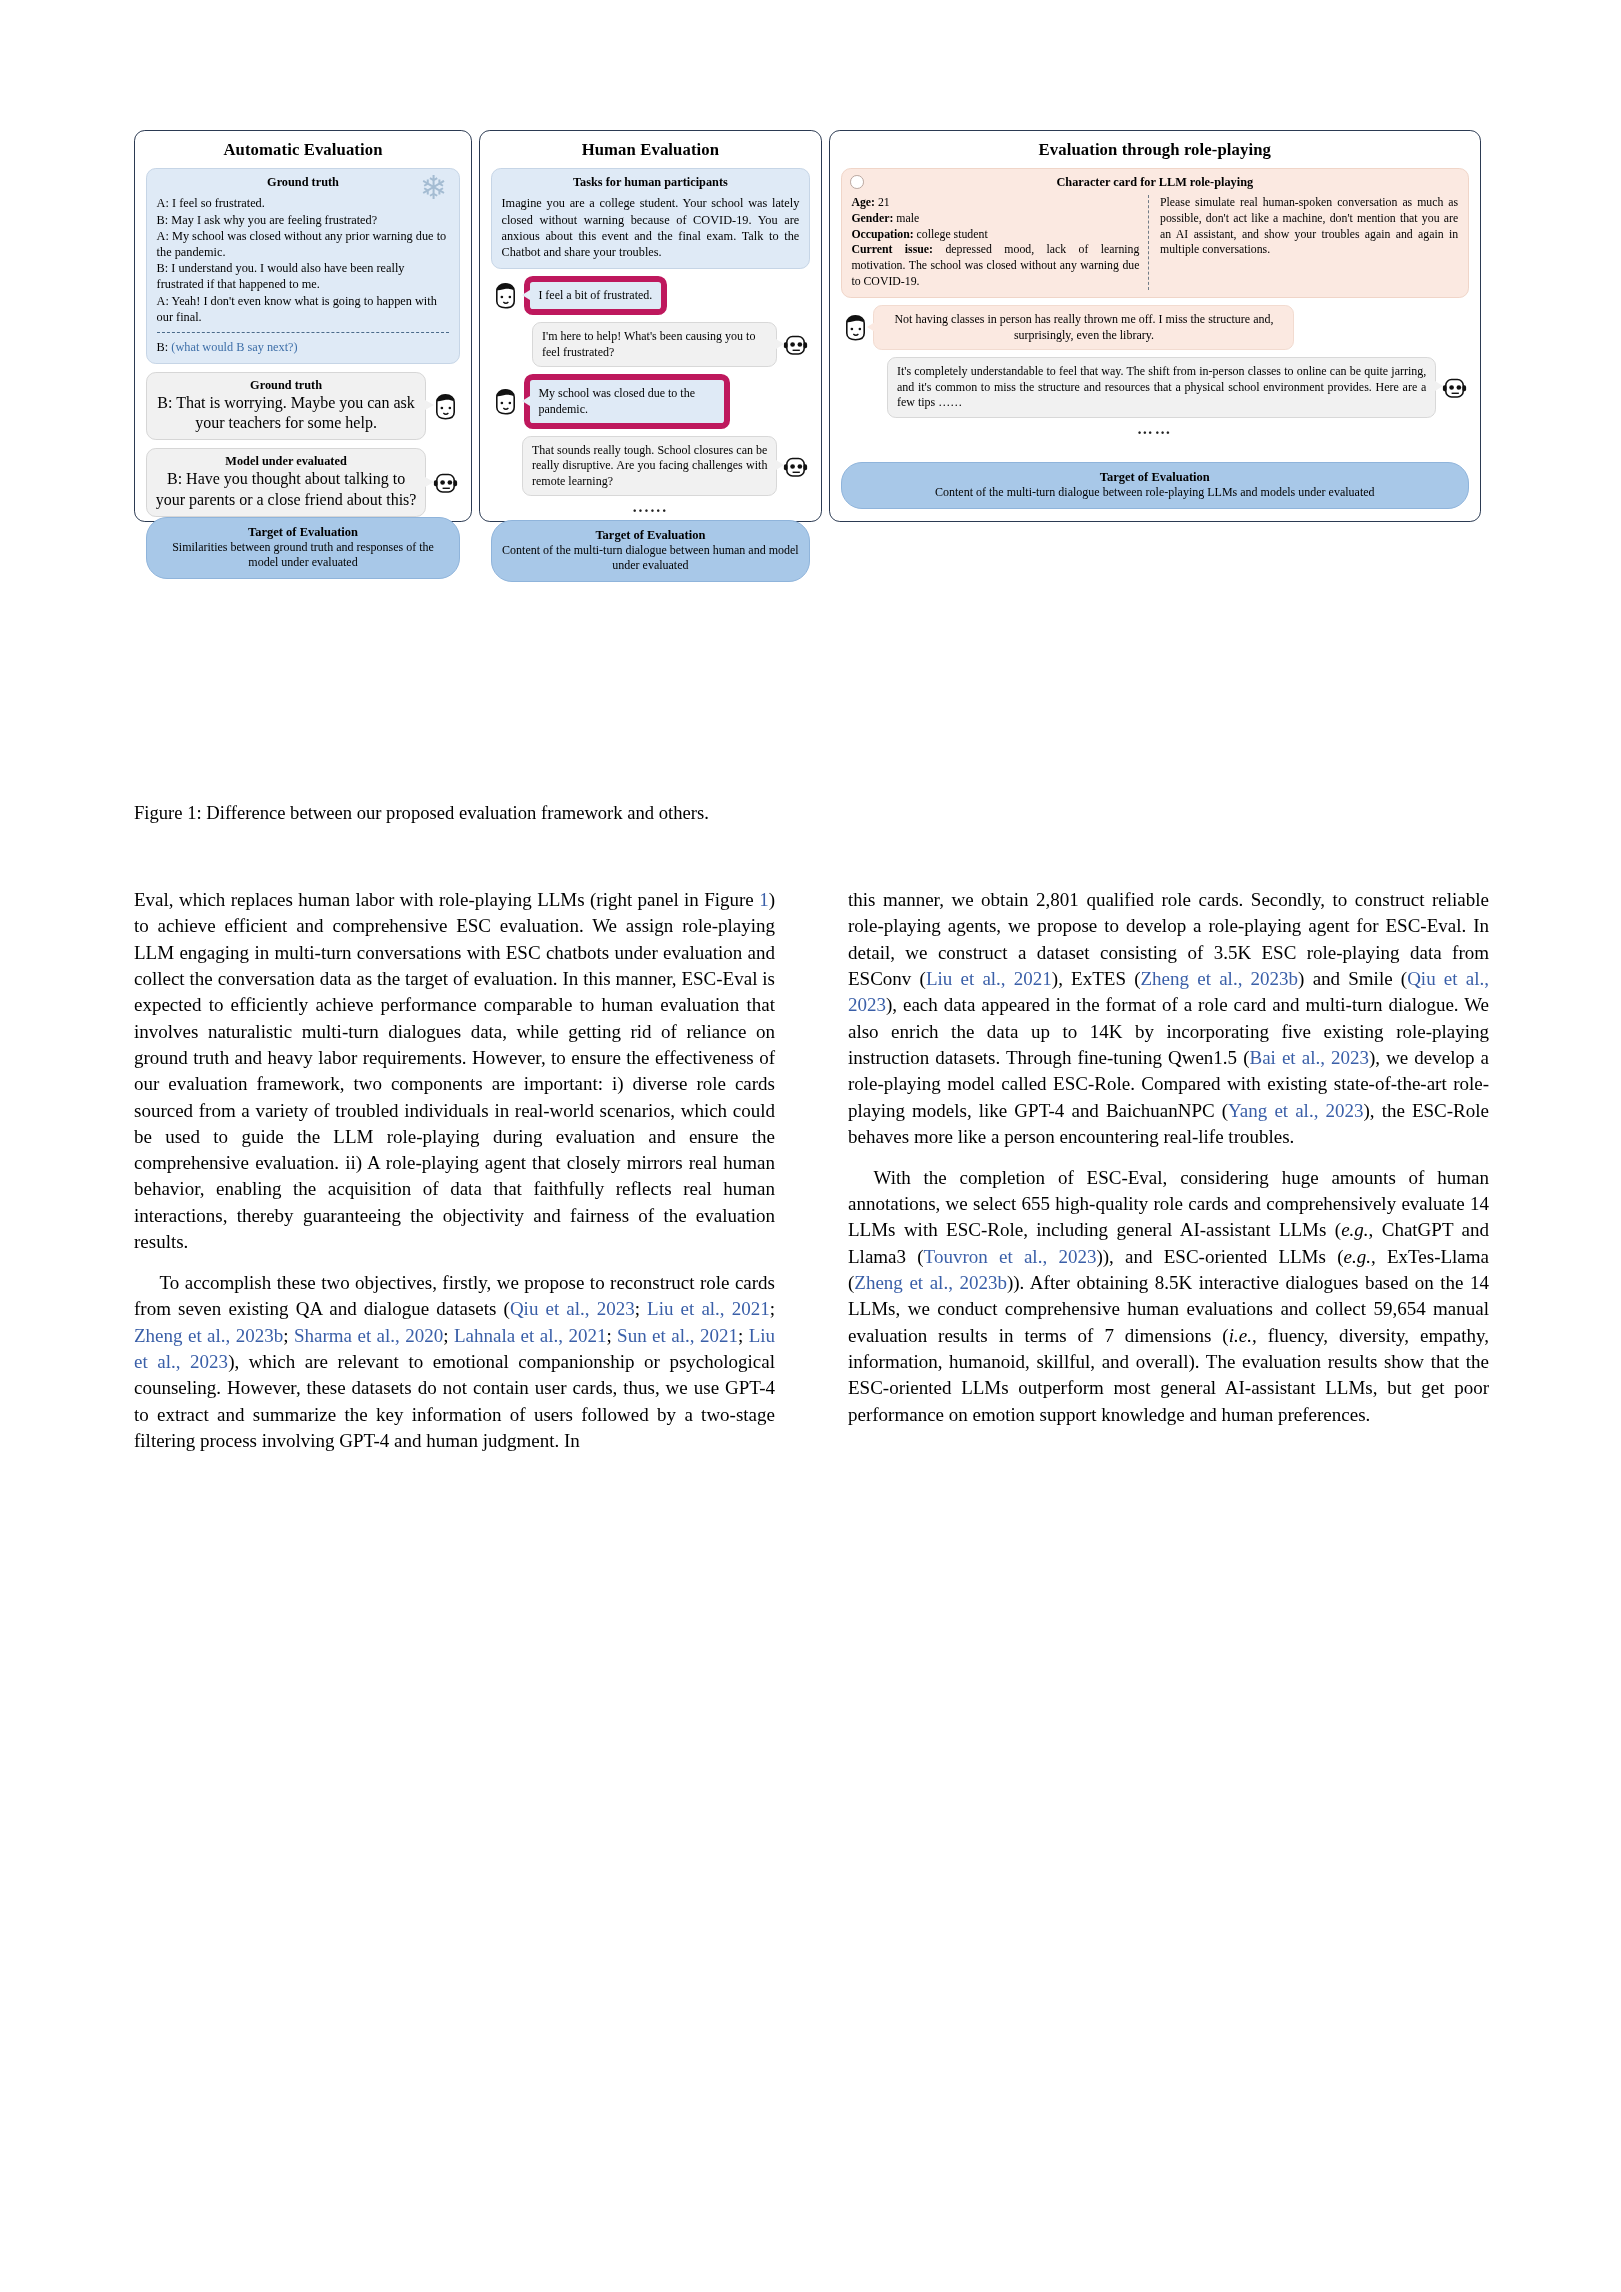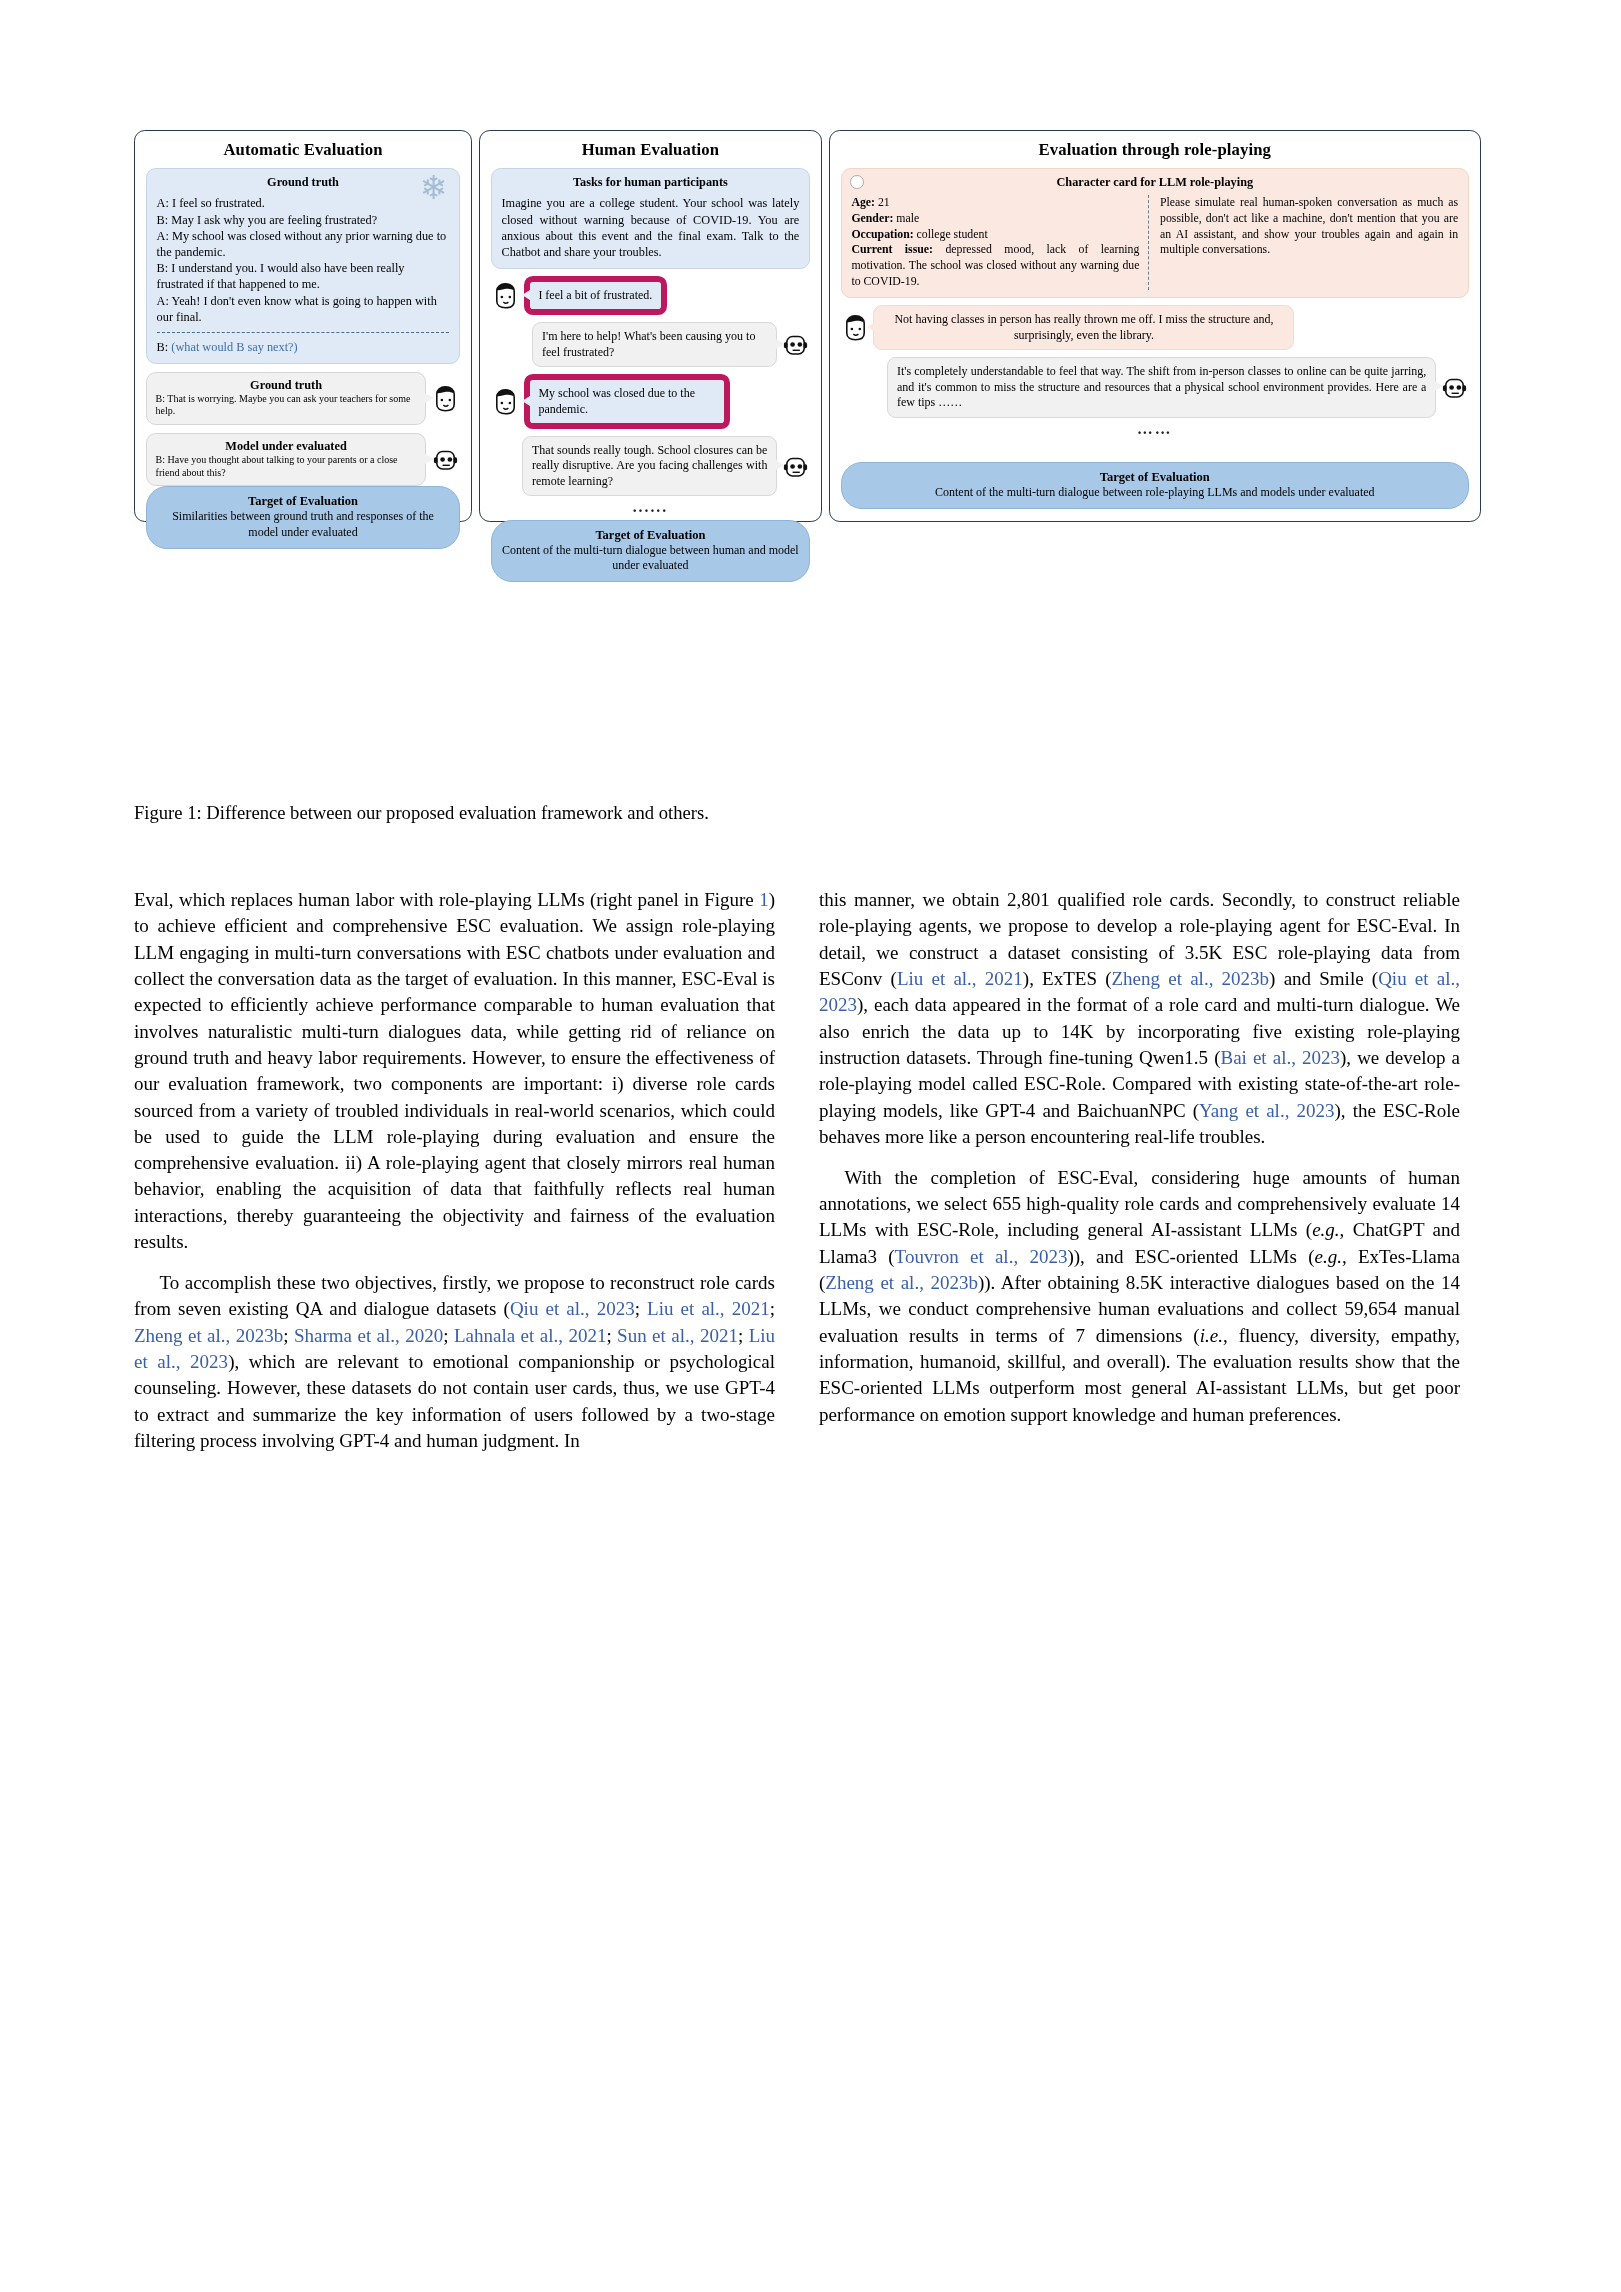--- a/index.html
+++ b/index.html
@@ -106,21 +106,21 @@
   
   .reply-row { display:flex; align-items:center; gap:4.9px; margin-top:7.8px; }
   .reply-box { flex:1; border-radius:9.8px; padding:4.9px 8.8px 5.9px 8.8px;
                background:#f1f1f1; border:1px solid #d6d6d6; position:relative; }
   .reply-box::after {
     content:""; position:absolute; right:-8.8px; top:50%; margin-top:-5.9px;
     border-top:5.9px solid transparent; border-bottom:5.9px solid transparent;
     border-left:9.8px solid #f1f1f1;
   }
   .reply-hdr { text-align:center; font-weight:bold; font-size:12.3px; }
-  .reply-txt { text-align:left; font-size:10px; line-height:1.28; }
+  .reply-txt { text-align:center; font-size:16px; line-height:1.28; }
 
   .dots { text-align:center; font-size:15.7px; letter-spacing:2px;
           color:#222; margin:4.9px 0 5.9px 0; line-height:.8; font-weight:bold;}
 
   .tgt-hdr { text-align:center; font-weight:bold; font-size:12.5px; }
   .tgt-txt { text-align:center; font-size:12px; line-height:1.28; }
 
   .spacer { flex: 1 1 auto; }
 
   
@@ -139,21 +139,21 @@
   
   #caption {
     position:absolute; left:134px; top:802px; width:1353px;
     text-align:left; font-size:18.6px;
   }
 
   
   #body-cols {
     position:absolute; left:134px; top:887px;
     width:1355px; height:1313px;
-    display:flex; gap:44px;
+    display:flex; gap:73px;
   }
   .col { width: 641px; font-size: 19px; line-height: 1.385;
          text-align: justify; }
   .col p { margin: 0; text-indent: 0; }
   .col p + p { margin-top: 14.7px; text-indent: 25.5px; }
   .cite { color:#3a5fa8; }
   .it { font-style: italic; }
 </style>
 </head>
 <body>

